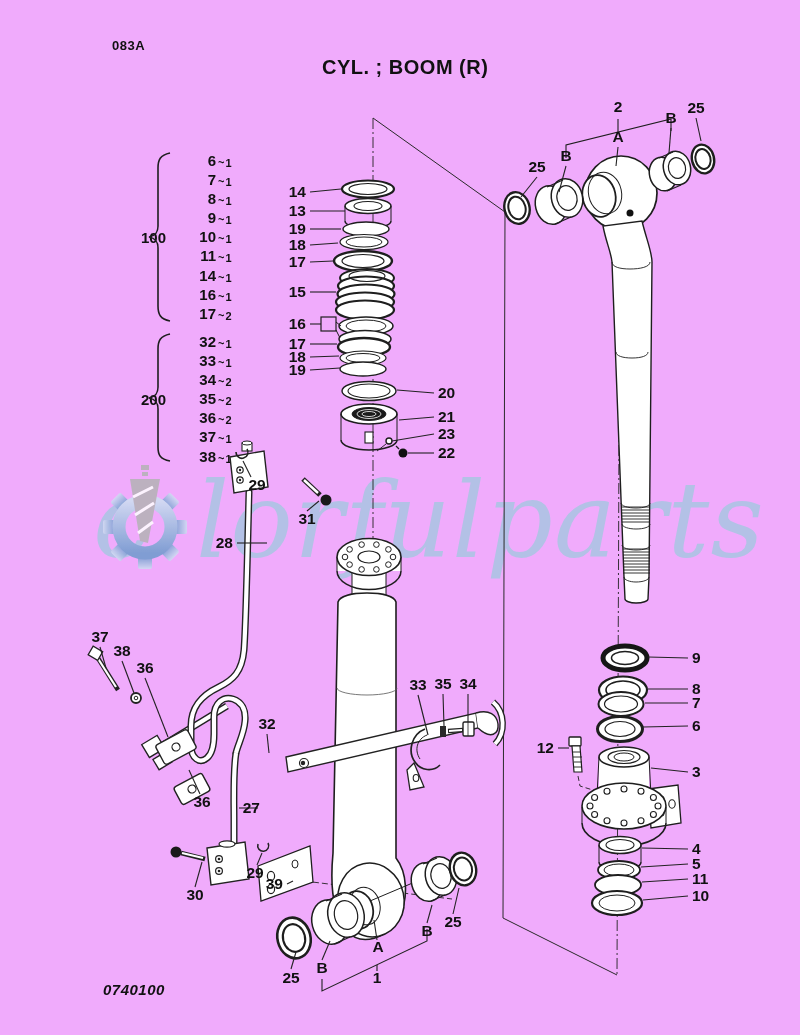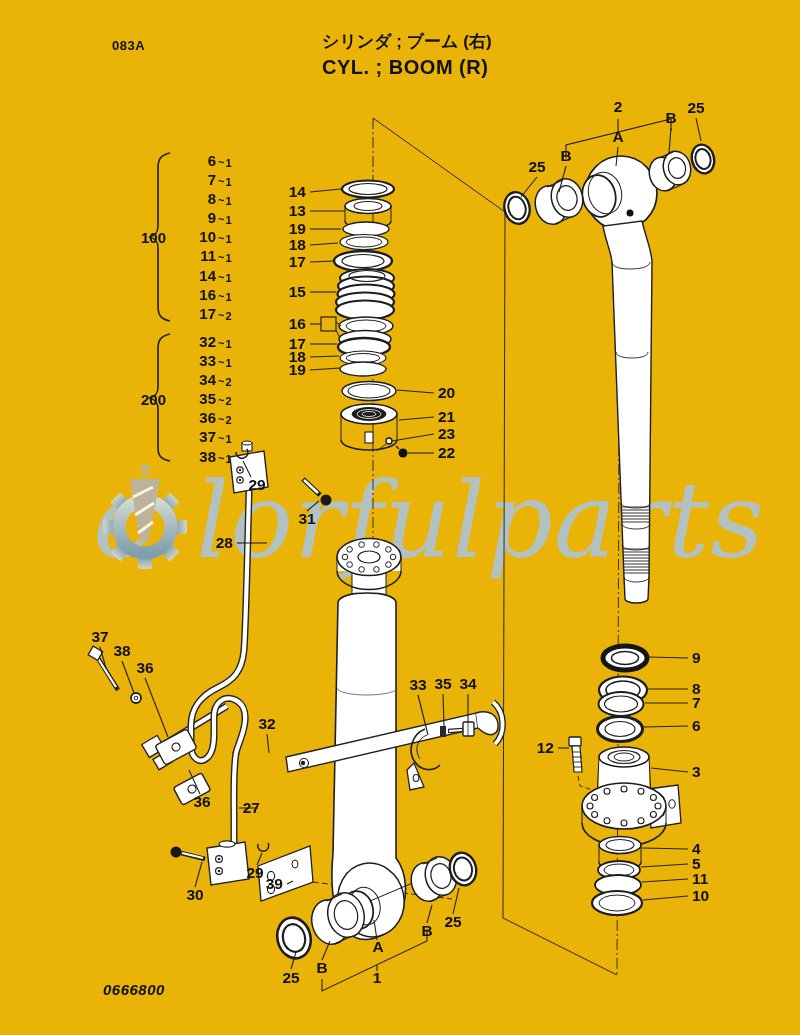--- a/index.html
+++ b/index.html
@@ -1,16 +1,16 @@
 <!DOCTYPE html>
 <html><head>
 <meta charset="utf-8">
 <style>
   html,body{margin:0;padding:0;background:#fff;}
-  .page{position:relative;width:800px;height:1035px;background:#eab308;overflow:hidden;
+  .page{position:relative;width:800px;height:1035px;background:#f0abfc;overflow:hidden;
         font-family:"Liberation Sans",sans-serif;color:#111;}
   .code{position:absolute;left:112px;top:38px;font-size:13px;font-weight:700;letter-spacing:.5px;}
   .title-jp{position:absolute;left:322px;top:30px;font-size:17px;font-weight:600;}
   .title-en{position:absolute;left:322px;top:56px;font-size:20px;font-weight:600;letter-spacing:.5px;}
   .footer{position:absolute;left:103px;top:981px;font-size:15px;font-style:italic;font-weight:600;letter-spacing:.5px;}
   .pgroup{position:absolute;left:132px;display:flex;align-items:center;}
   .gnum{width:34px;text-align:right;font-size:15px;font-weight:700;margin-right:24px;}
   .rows{display:flex;flex-direction:column;}
   .plrow{height:19.1px;display:flex;align-items:flex-start;}
   .pn{width:26px;text-align:right;font-size:15px;font-weight:700;line-height:17px;}
@@ -20,21 +20,20 @@
   .callout{font-family:"Liberation Sans",sans-serif;font-size:15.5px;font-weight:700;fill:#111;}
   .leader{stroke:#222;stroke-width:1.1;}
   .art{stroke:#1e1e1e;fill:none;}
 </style>
 </head>
 <body>
 
 <div class="page">
 
   <div class="code">083A</div>
-  <div class="title-jp">シリンダ ; ブーム (右)</div>
   <div class="title-en">CYL. ; BOOM (R)</div>
 
   <div class="pgroup" style="top:152px">
     <div class="gnum">100</div>
     <div class="rows">
         <div class="plrow">
           <span class="pn">6</span>
           <span class="sep">~</span>
           <span class="qty">1</span>
         </div>
@@ -539,14 +538,14 @@
         <line x1="377" y1="940" x2="374" y2="920" class="leader"></line>
         <text x="378" y="952" text-anchor="middle" class="callout">A</text>
         <text x="377" y="983" text-anchor="middle" class="callout">1</text>
         <line x1="427" y1="923" x2="432" y2="905" class="leader"></line>
         <text x="427" y="936" text-anchor="middle" class="callout">B</text>
         <line x1="453" y1="914" x2="459" y2="888" class="leader"></line>
         <text x="453" y="927" text-anchor="middle" class="callout">25</text>
       </g>
   </svg>
 
-  <div class="footer">0666800</div>
+  <div class="footer">0740100</div>
 </div>
 
 </body></html>

